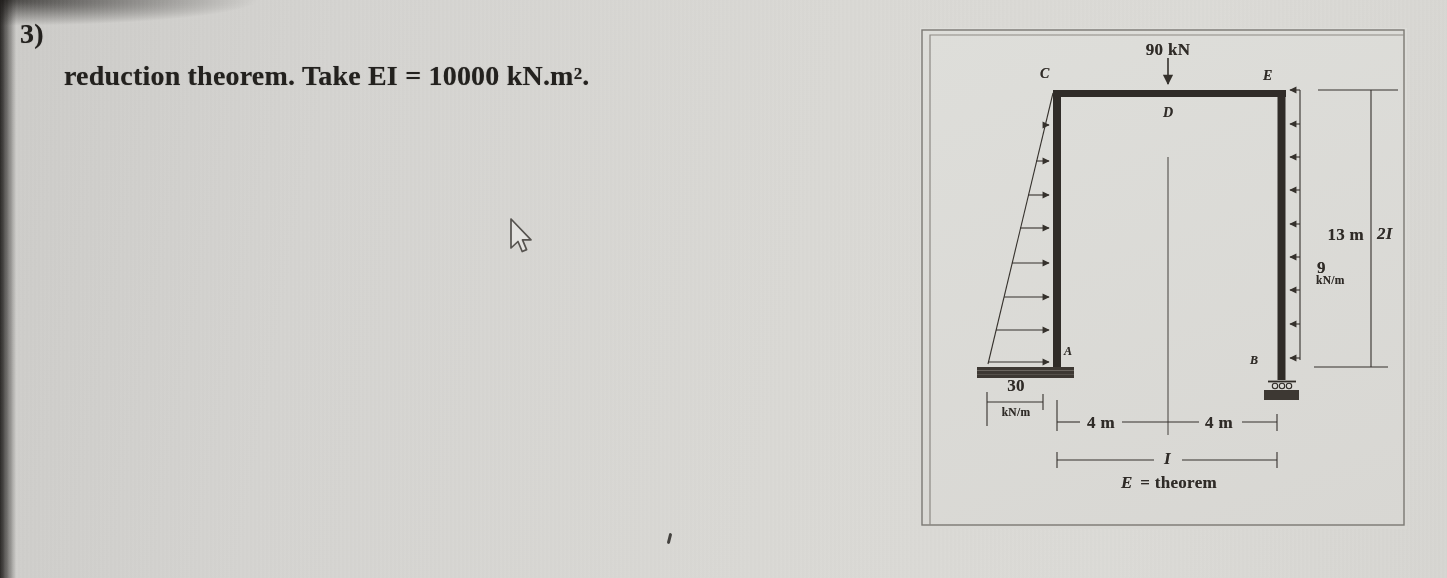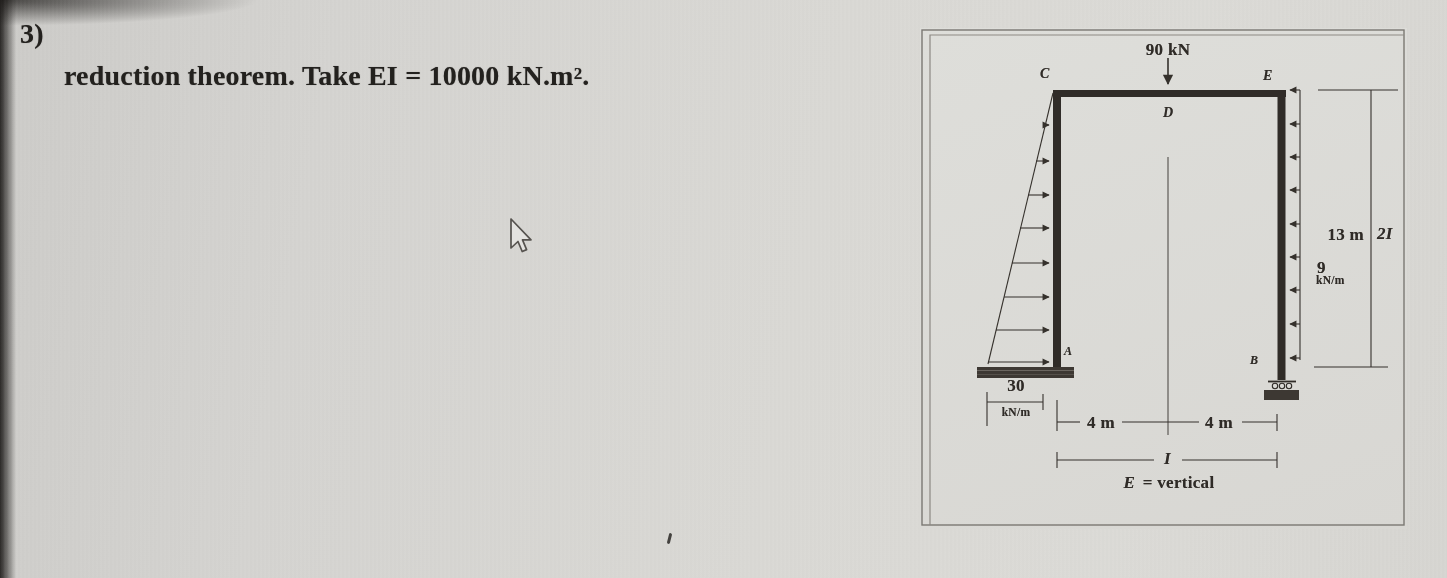--- a/index.html
+++ b/index.html
@@ -155,21 +155,21 @@
   <div class="flab it" style="left:457px;top:196px;">2I</div>
   <div class="flab" style="left:397px;top:230px;">9</div>
   <div class="flab" style="left:396px;top:246px;font-size:11.5px;">kN/m</div>
   <div class="flab" style="left:80px;top:348px;width:32px;text-align:center;">30</div>
   <div class="flab" style="left:70px;top:378px;width:52px;text-align:center;font-size:11.5px;">kN/m</div>
   <div class="flab" style="left:159px;top:385px;width:44px;text-align:center;">4 m</div>
   <div class="flab" style="left:277px;top:385px;width:44px;text-align:center;">4 m</div>
   <div class="flab it" style="left:244px;top:421px;">I</div>
   <div class="flab" style="left:178px;top:445px;width:142px;text-align:center;">
     <span class="it">E</span>
-    <span style="margin-left:3px;">= vertical</span>
+    <span style="margin-left:3px;">= theorem</span>
   </div>
 </div>
 
 <svg class="cursor" width="34" height="44" viewBox="0 0 34 44">
   <path d="M9 4 L9 33 L16 26.5 L20.2 36.5 L24.6 34.6 L20.5 24.8 L29 24.8 Z" fill="#e4e3e0" stroke="#56534f" stroke-width="1.7" stroke-linejoin="round"></path>
 </svg>
 
 <div class="speck"></div>
 
 </body></html>

